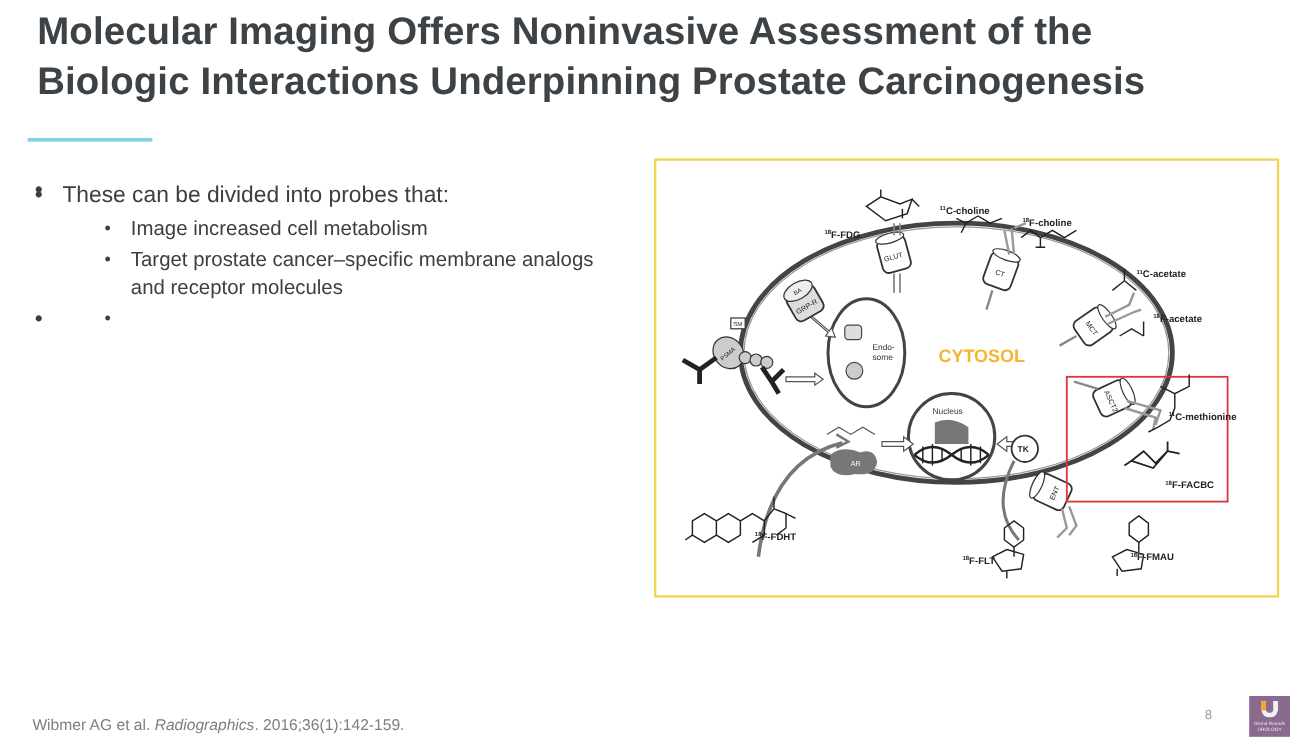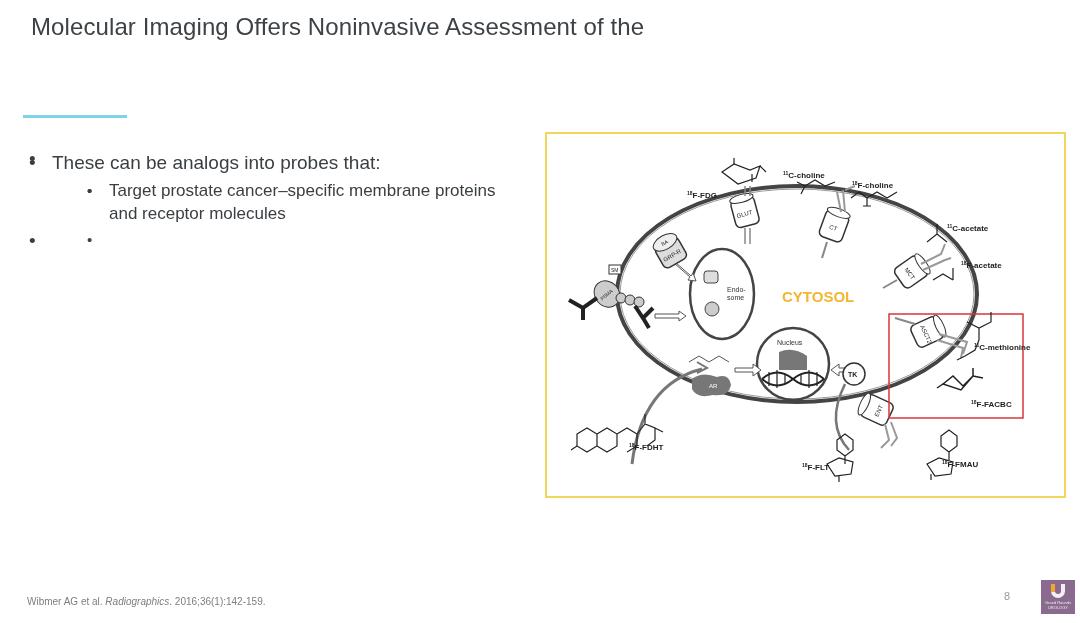--- a/index.html
+++ b/index.html
@@ -1,48 +1,49 @@
 <!DOCTYPE html>
 <html><head>
 <meta charset="utf-8">
 <style>
   html,body{margin:0;padding:0;}
   body{width:1080px;height:623px;background:#ffffff;position:relative;overflow:hidden;font-family:"Liberation Sans","DejaVu Sans",sans-serif;color:#3a3f43;}
-  .title{position:absolute;left:31px;top:6px;width:1000px;font-size:24px;line-height:41px;color:#3c4246;font-weight:normal;letter-spacing:0.1px;}
+  .title{position:absolute;left:31px;top:6px;width:1000px;font-size:32px;line-height:41px;color:#3c4246;font-weight:bold;letter-spacing:0.1px;}
   .title-line{display:block;white-space:nowrap;}
   .accent-rule{position:absolute;left:23px;top:115px;width:104px;height:3px;background:#7fd3e8;}
   .bullets{position:absolute;left:29px;top:146px;width:480px;}
   .b1{position:relative;padding-left:23px;font-size:19px;line-height:25px;color:#3a3f43;margin-bottom:4px;}
   .b1 .dot{position:absolute;left:0;top:0;}
   .b2{position:relative;padding-left:80px;font-size:17px;line-height:23px;color:#3a3f43;margin-bottom:3px;}
   .b2 .dot{position:absolute;left:58px;top:0;font-size:15px;}
-  .citation{position:absolute;left:27px;top:596px;font-size:10px;color:#7a7f83;white-space:nowrap;}
+  .citation{position:absolute;left:27px;top:596px;font-size:13px;color:#7a7f83;white-space:nowrap;}
   .citation em{font-style:italic;}
   .page-num{position:absolute;left:1004px;top:590px;font-size:11px;color:#9a9a9a;}
   .logo{position:absolute;left:1041px;top:580px;width:34px;height:34px;background:#8a6a8e;display:flex;flex-direction:column;align-items:center;justify-content:flex-start;}
   .logo-u{width:14px;height:14px;margin-top:4px;border:4px solid #f3f0f4;border-top:none;border-radius:0 0 8px 8px;box-sizing:border-box;position:relative;}
   .logo-u:before{content:"";position:absolute;left:-4px;top:0;width:4px;height:8px;background:#f0a632;}
   .logo-sub{font-size:4px;color:#f0e8f2;line-height:5px;margin-top:2px;text-align:center;}
   .figure{position:absolute;left:545px;top:132px;width:517px;height:362px;border:2.5px solid #f2d65a;background:#ffffff;}
   .figure svg{position:absolute;left:0;top:0;}
   .lbl{font-family:"Liberation Sans",sans-serif;font-weight:bold;fill:#222;}
 </style>
 </head>
 <body>
 
 <div class="title">
   <span class="title-line">Molecular Imaging Offers Noninvasive Assessment of the</span>
+  <span class="title-line">Biologic Interactions Underpinning Prostate Carcinogenesis</span>
 </div>
 <div class="accent-rule"></div>
 
 <div class="bullets">
   <div class="b1"><span class="dot">•</span></div>
-  <div class="b1"><span class="dot">•</span><span>These can be analogs into probes that:</span></div>
-  <div class="b2"><span class="dot">•</span></div>
-  <div class="b2"><span class="dot">•</span><span>Target prostate cancer–specific membrane proteins and receptor molecules</span></div>
+  <div class="b1"><span class="dot">•</span><span>These can be divided into probes that:</span></div>
+  <div class="b2"><span class="dot">•</span><span>Image increased cell metabolism</span></div>
+  <div class="b2"><span class="dot">•</span><span>Target prostate cancer–specific membrane analogs and receptor molecules</span></div>
   <div class="b2"><span class="dot">•</span></div>
   <div class="b1"><span class="dot">•</span></div>
 </div>
 
 <div class="citation"><span>Wibmer AG et al. </span><em>Radiographics</em><span>. 2016;36(1):142-159.</span></div>
 
 <div class="page-num">8</div>
 
 <div class="logo">
   <div class="logo-u"></div>

